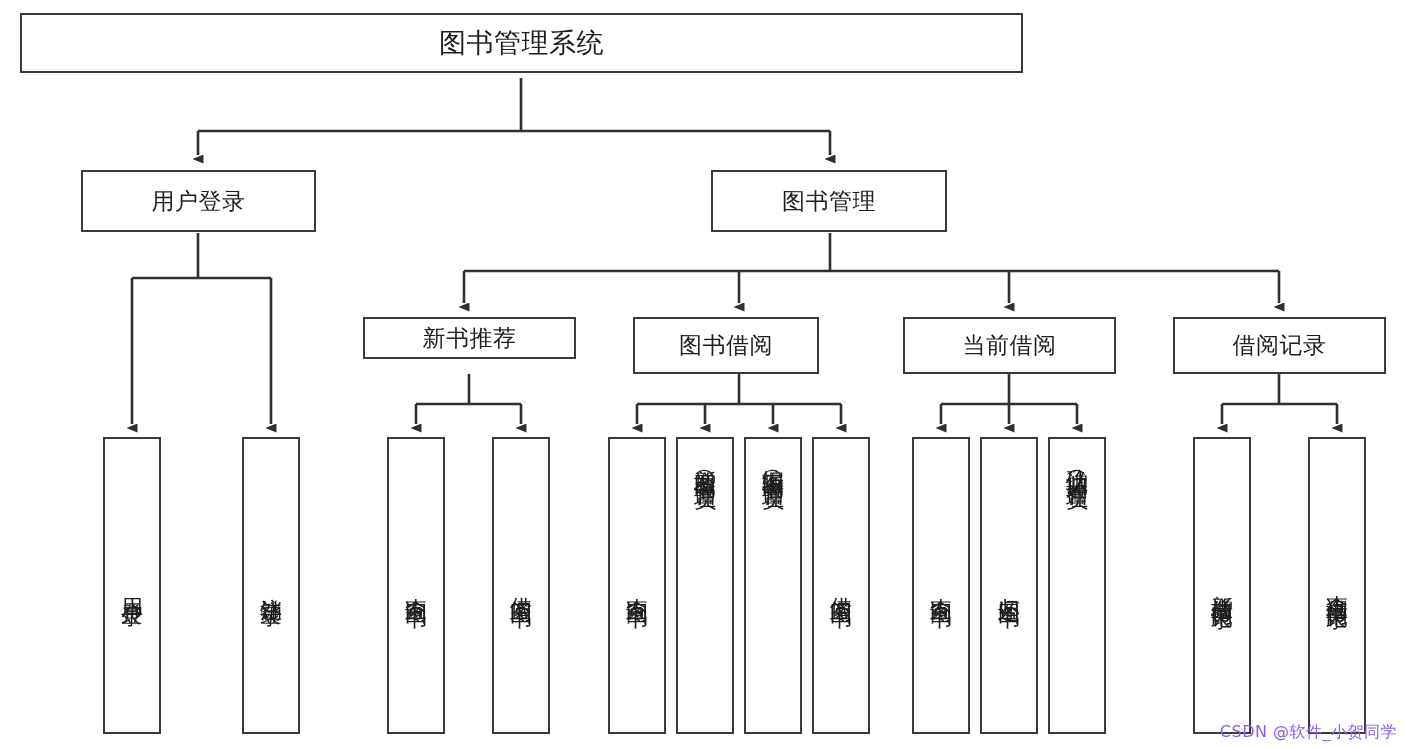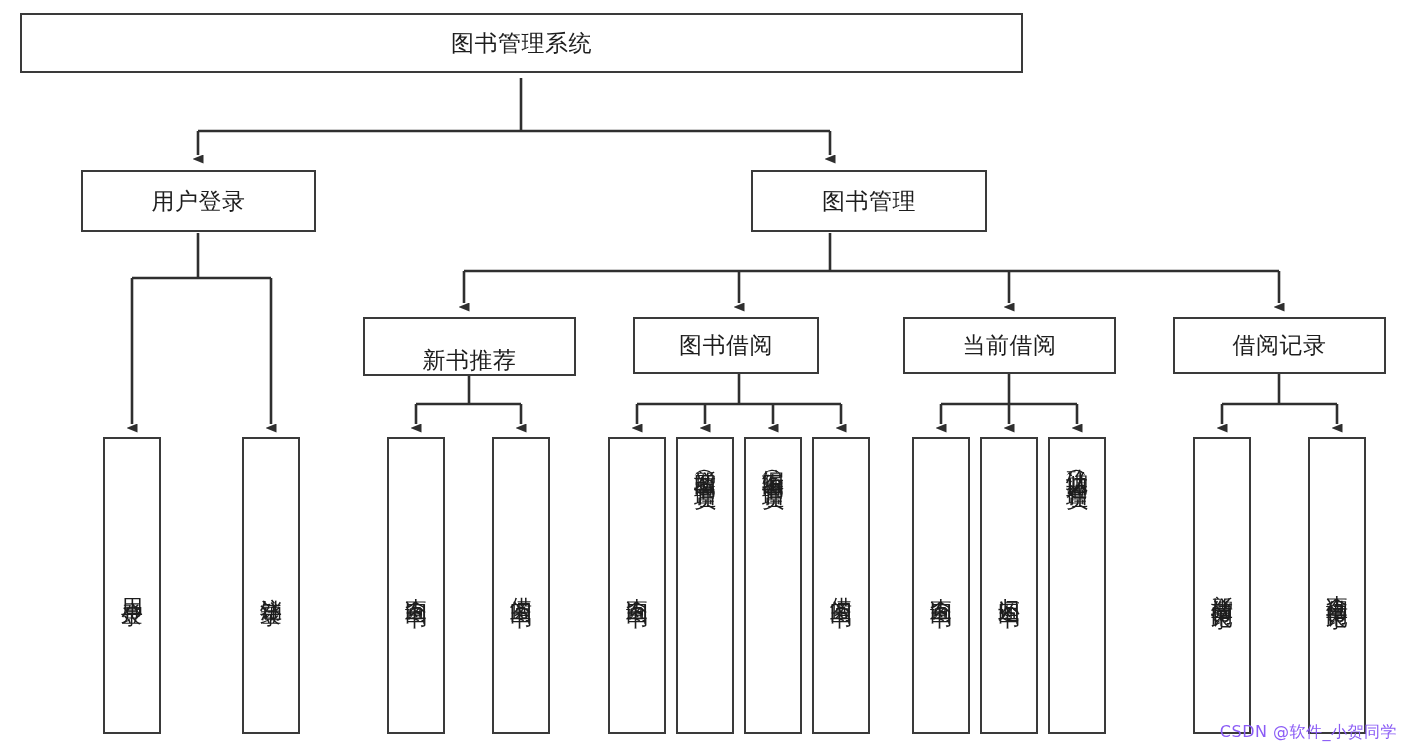--- a/index.html
+++ b/index.html
@@ -41,21 +41,21 @@
     line-height: 1.16;
     text-align: center;
     white-space: nowrap;
   }
   
   .node.h .label {
     font-size: 23px;
     letter-spacing: 0.5px;
   }
   .node.root .label {
-    font-size: 23px;
+    font-size: 27px;
   }
   
   .node.v {
     align-items: flex-start;
     padding-top: 12px;
   }
   .node.v .label {
     writing-mode: vertical-rl;
     text-orientation: upright;
     font-size: 22px;
@@ -135,25 +135,25 @@
   </svg>
 
   <div class="node h root" style="left:20px; top:13px; width:1003px; height:60px;">
     <span class="label">图书管理系统</span>
   </div>
 
   <div class="node h" style="left:81px; top:170px; width:235px; height:62px;">
     <span class="label">用户登录</span>
   </div>
 
-  <div class="node h" style="left:711px; top:170px; width:236px; height:62px;margin-left:40px;">
+  <div class="node h" style="left:711px; top:170px; width:236px; height:62px;">
     <span class="label">图书管理</span>
   </div>
 
-  <div class="node h" style="left:363px; top:317px; width:213px; height:59px;align-items:flex-end;">
+  <div class="node h" style="left:363px; top:317px; width:213px; height:42px;">
     <span class="label">新书推荐</span>
   </div>
 
   <div class="node h" style="left:633px; top:317px; width:186px; height:57px;">
     <span class="label">图书借阅</span>
   </div>
 
   <div class="node h" style="left:1173px; top:317px; width:213px; height:57px;">
     <span class="label">借阅记录</span>
   </div>

